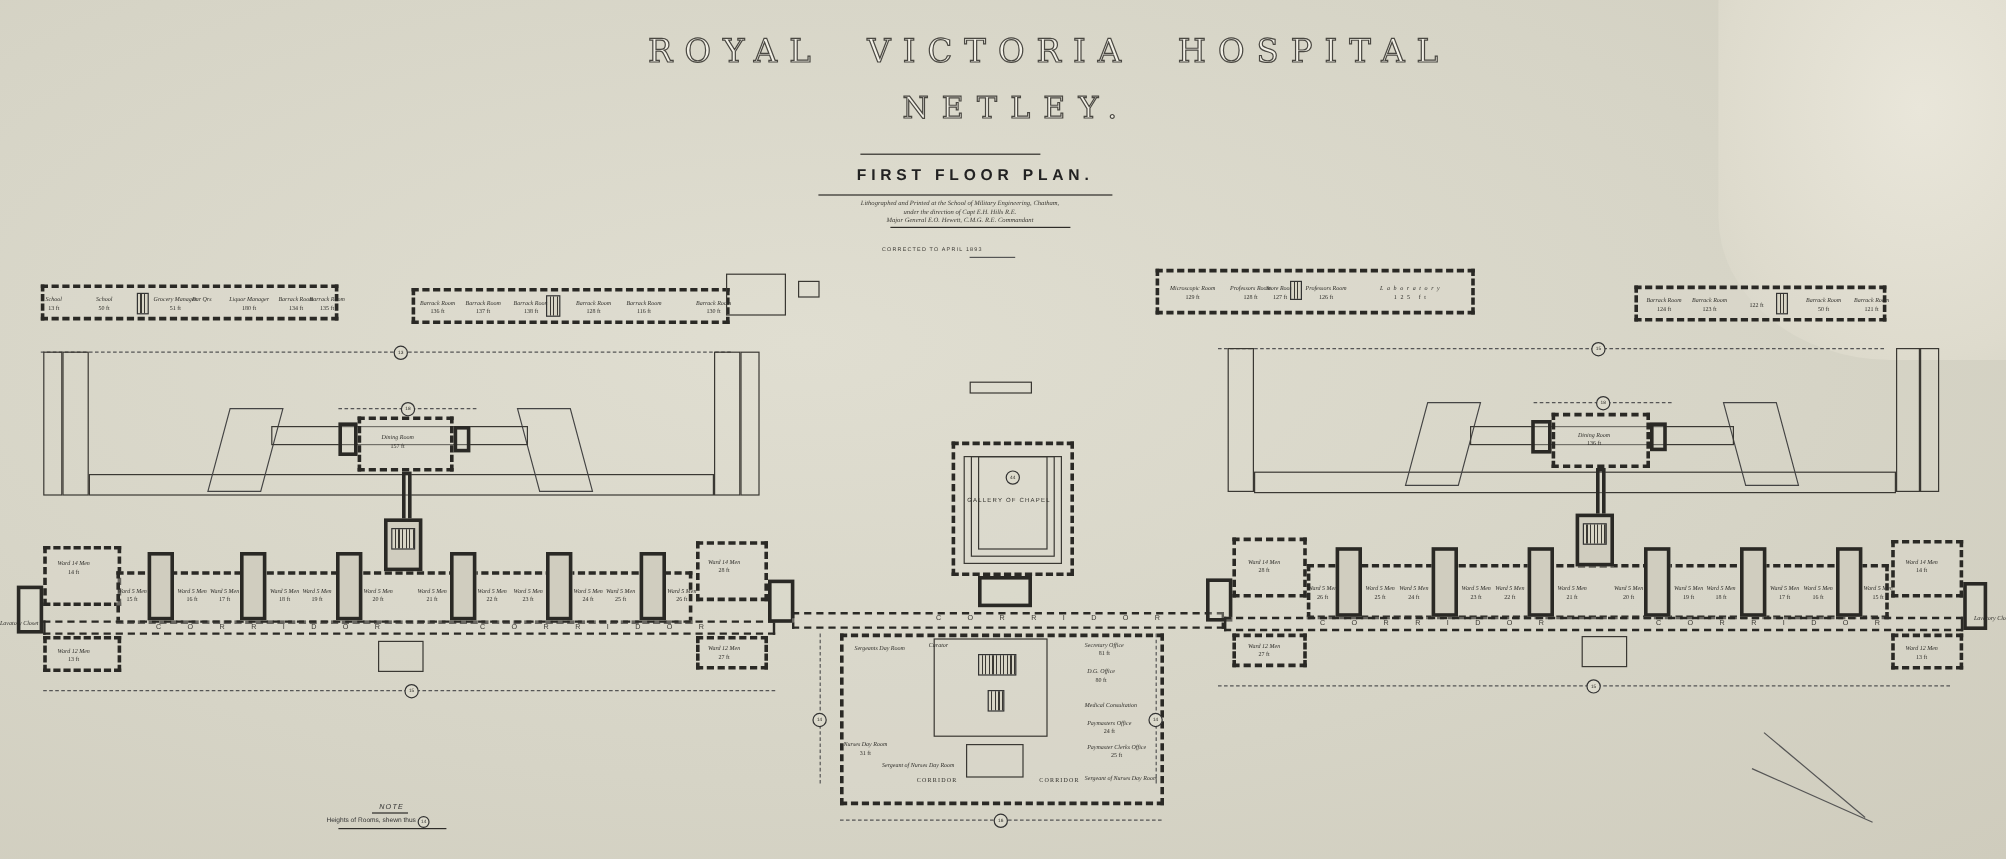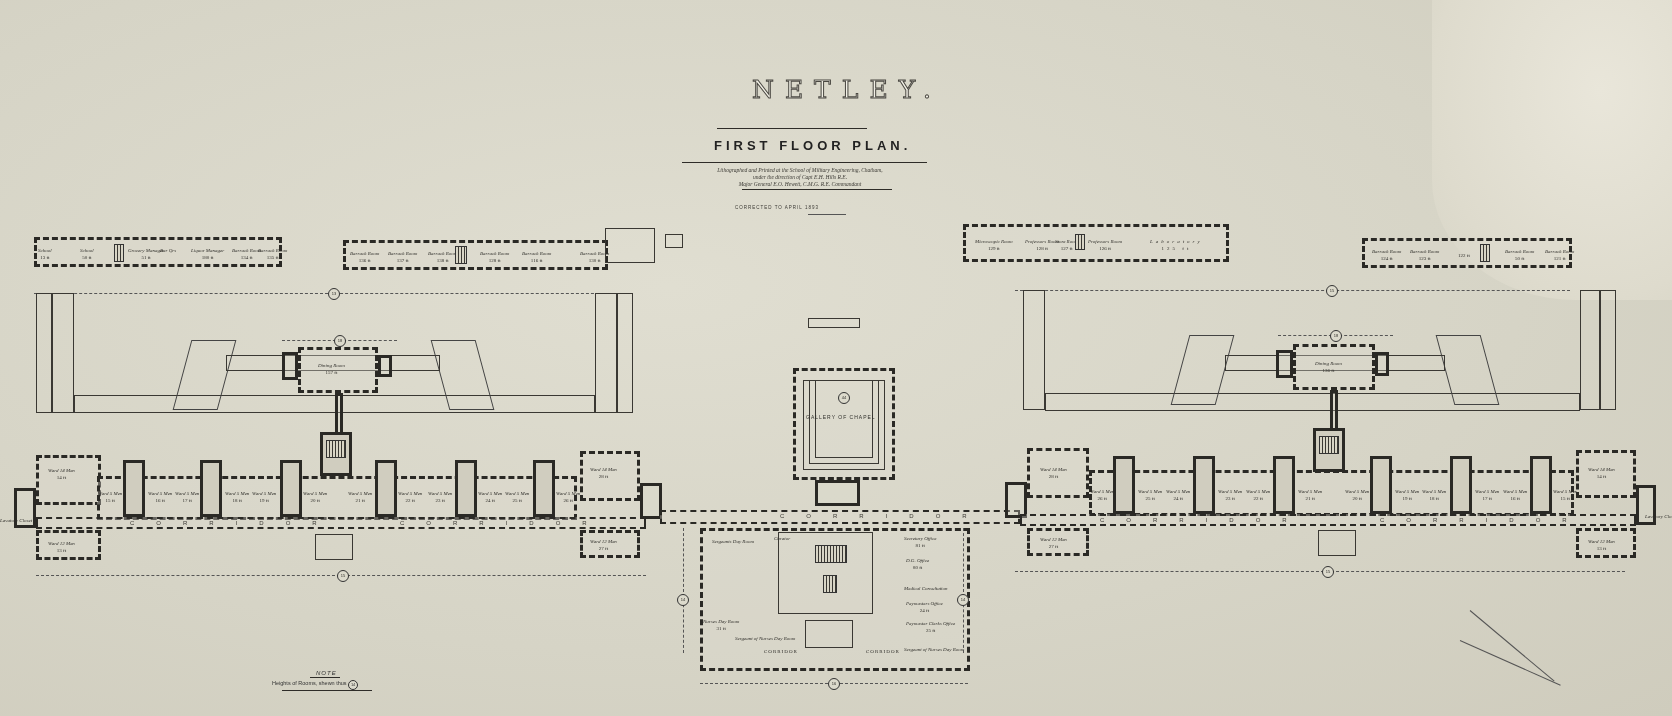--- a/index.html
+++ b/index.html
@@ -75,20 +75,21 @@
     left: 272px; top: 679px; font-family: "Liberation Sans", sans-serif; font-size: 5.5px; color: #333;
   }
   .north-line { position: absolute; height: 1px; background: #555; transform-origin: left center; }
 </style>
 </head>
 <body>
 
 <div class="sheet">
   <div class="torn"></div>
 
+  <div class="abs title-main">ROYAL  VICTORIA  HOSPITAL</div>
   <div class="abs title-sub">NETLEY.</div>
   <div class="rule" style="left:717px; top:128px; width:150px;"></div>
   <div class="abs plan-title">FIRST FLOOR PLAN.</div>
   <div class="rule" style="left:682px; top:162px; width:245px;"></div>
   <div class="abs credit" style="top:167px;">Lithographed and Printed at the School of Military Engineering, Chatham,</div>
   <div class="abs credit" style="top:174px;">under the direction of Capt E.H. Hills R.E.</div>
   <div class="abs credit" style="top:181px;">Major General E.O. Hewett, C.M.G. R.E. Commandant</div>
   <div class="rule" style="left:742px; top:189px; width:150px;"></div>
   <div class="abs corrected">CORRECTED TO APRIL 1893</div>
   <div class="rule" style="left:808px; top:214px; width:38px; background:#555;"></div>

